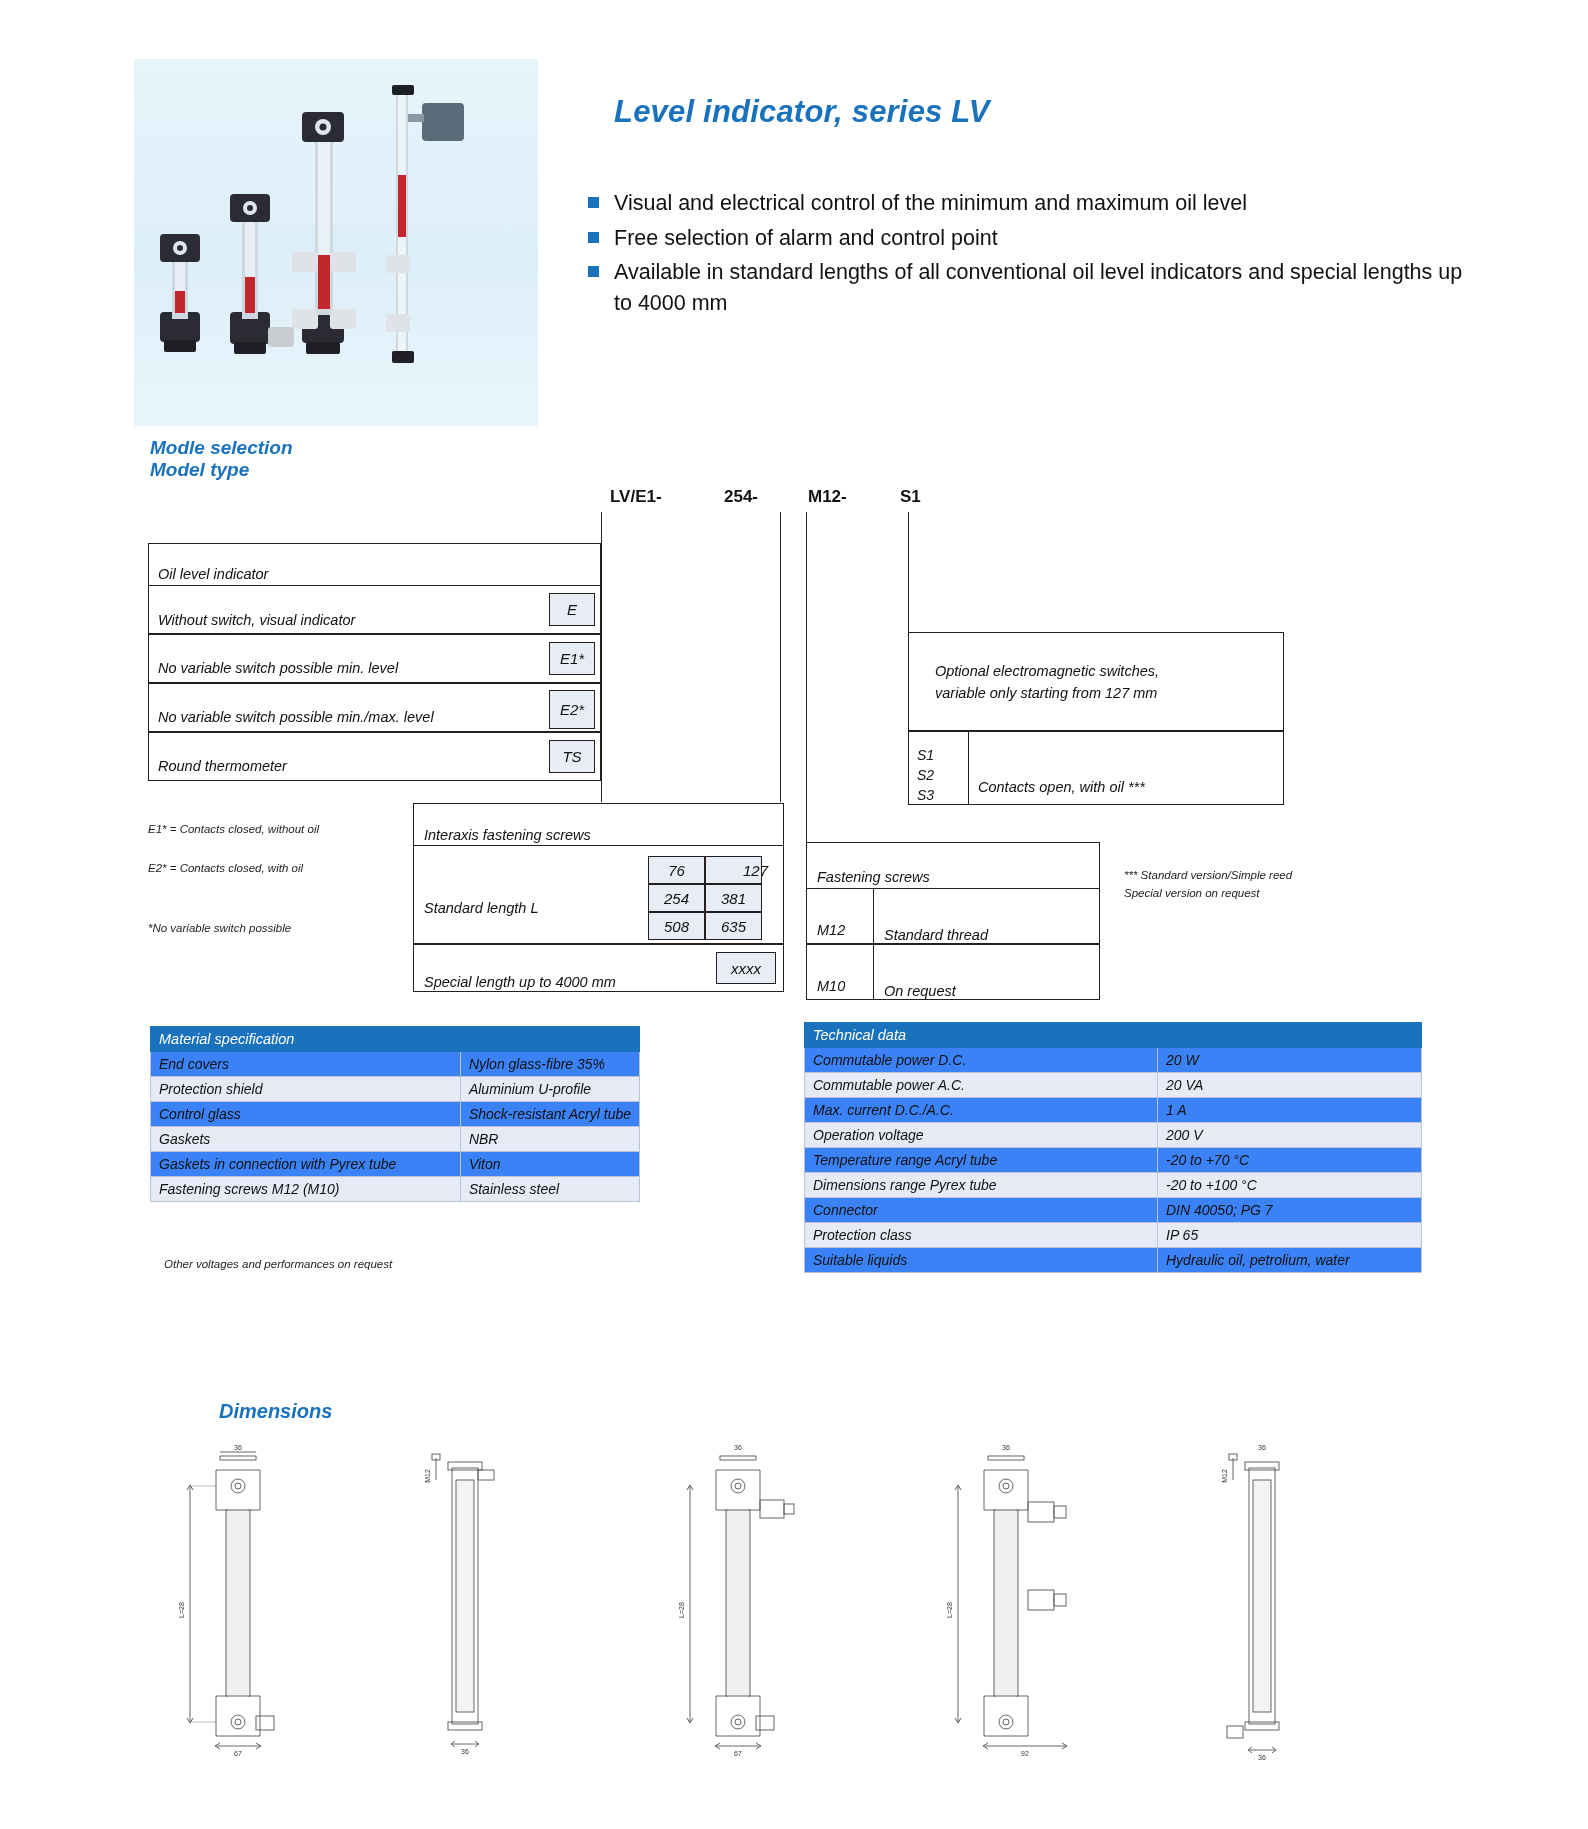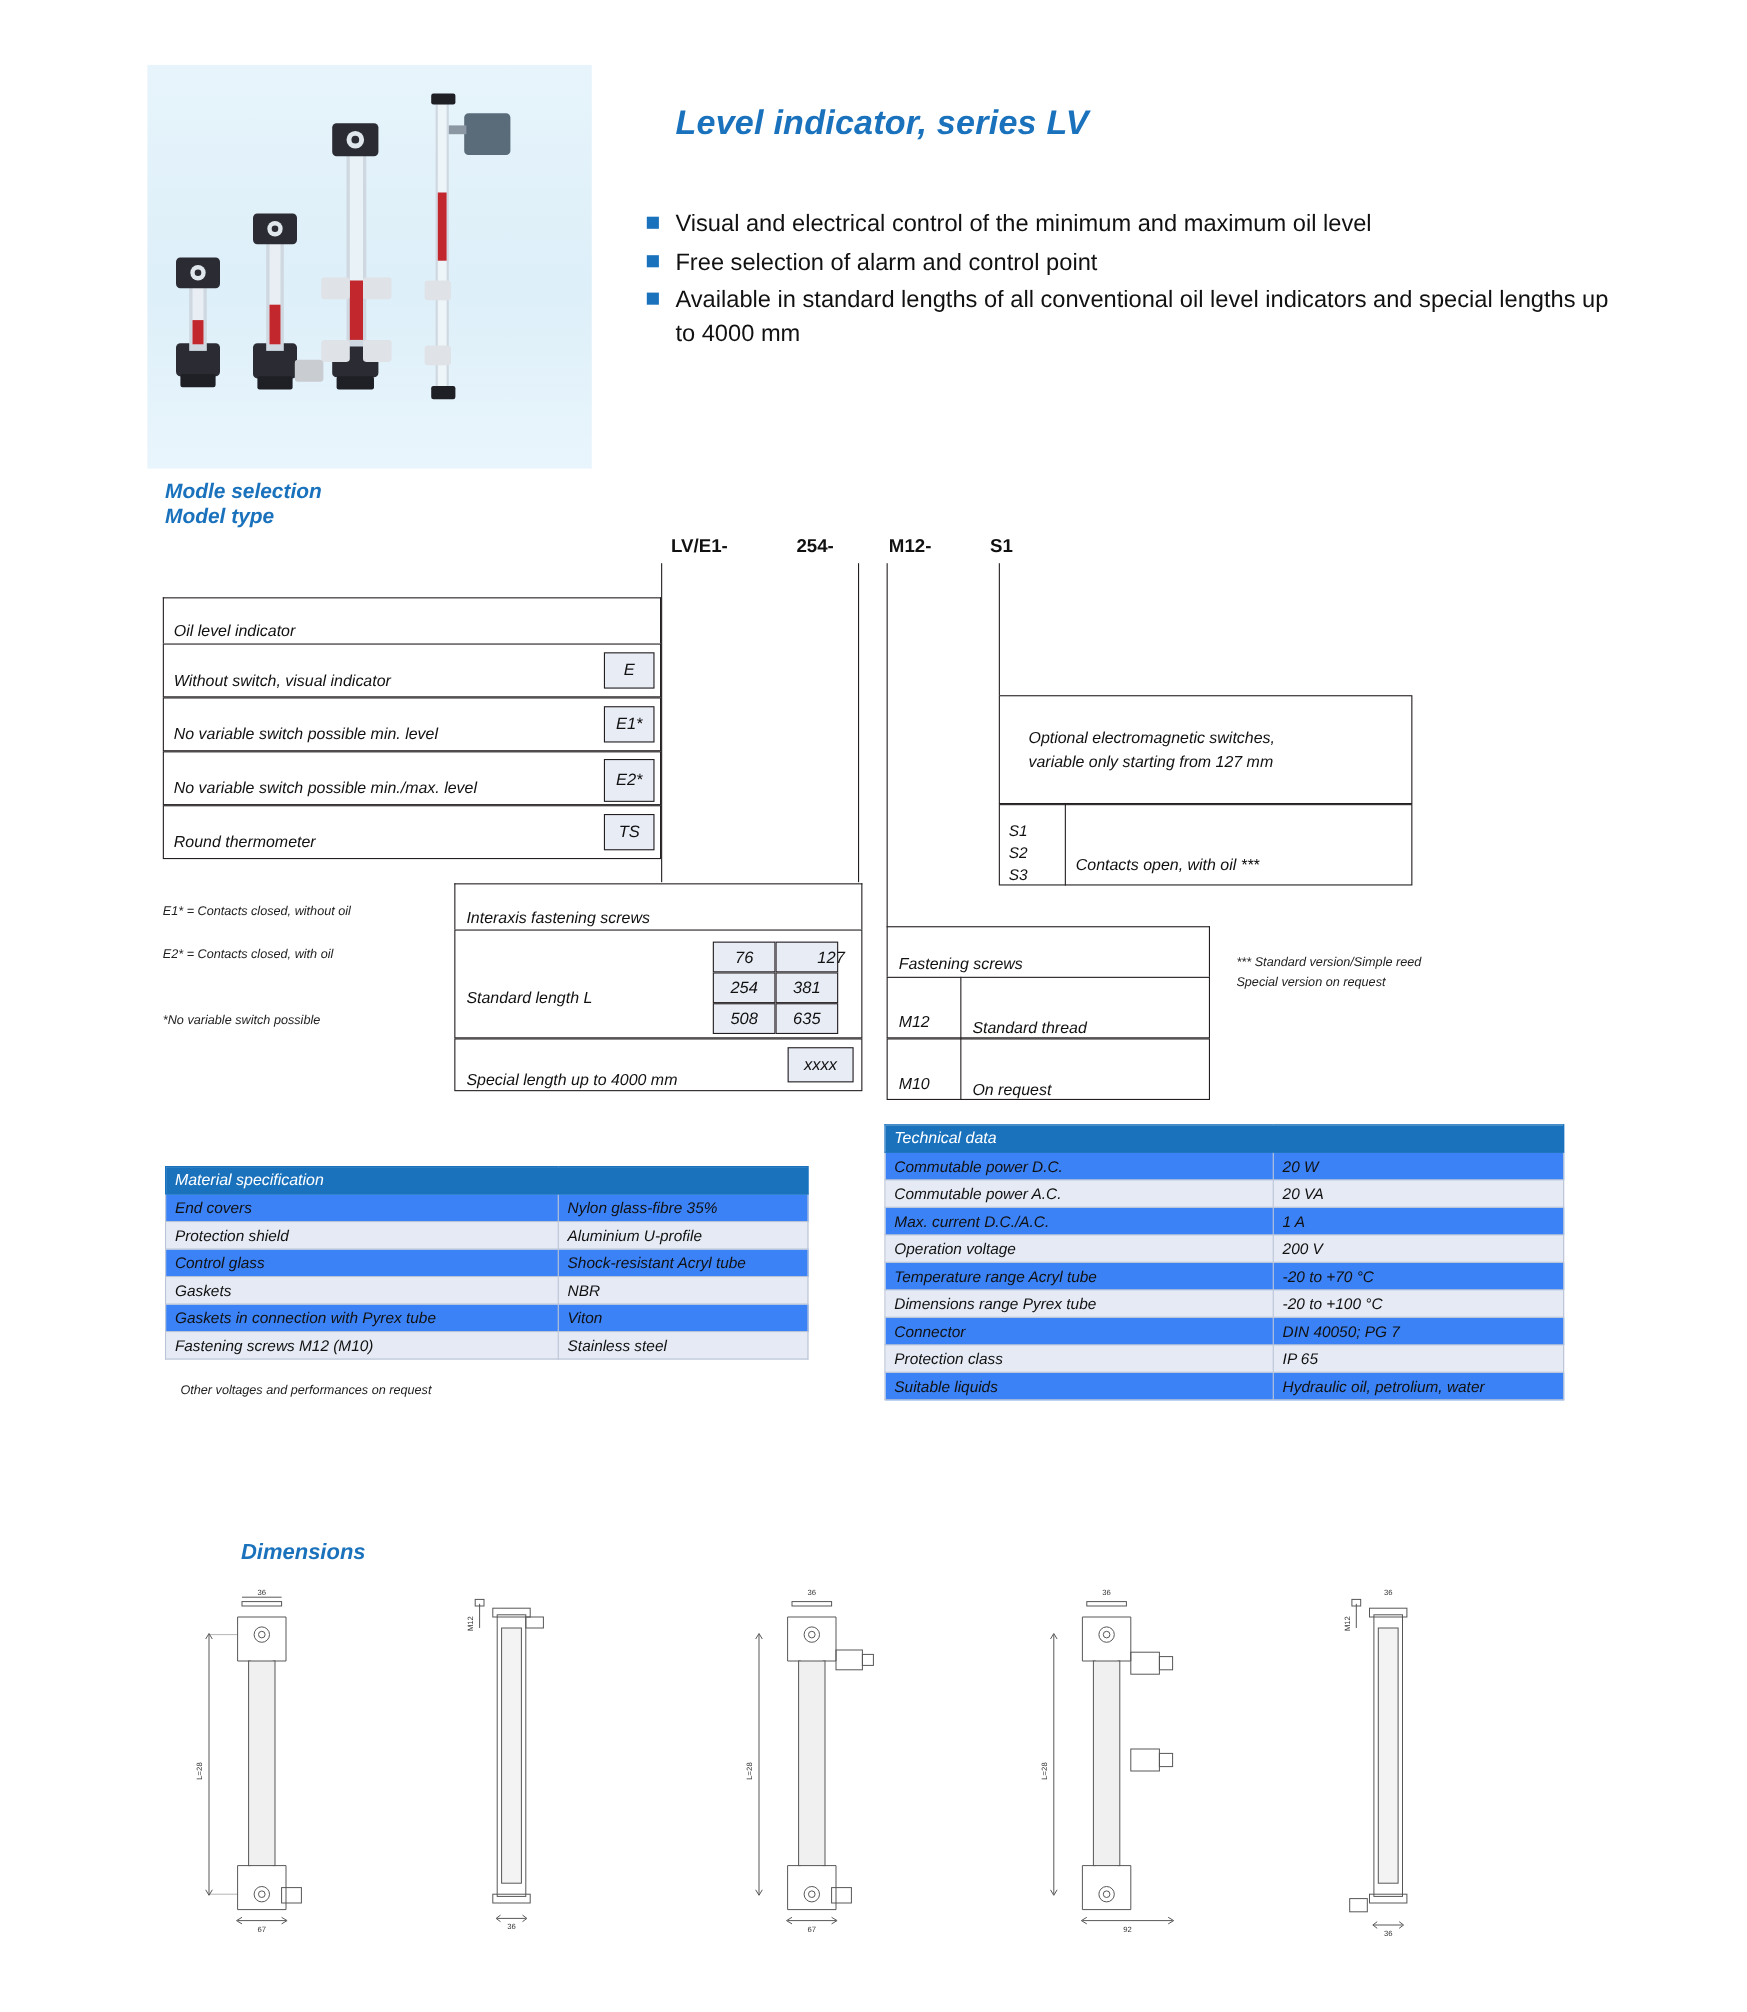--- a/index.html
+++ b/index.html
@@ -305,21 +305,21 @@
   <div class="box" style="left:908px; top:731px; width:376px; height:74px;"></div>
   <div class="vline" style="left:968px; top:731px; height:74px;"></div>
   <div class="cell-txt" style="left:917px; top:747px; font-size:14px;">S1</div>
   <div class="cell-txt" style="left:917px; top:767px; font-size:14px;">S2</div>
   <div class="cell-txt" style="left:917px; top:787px; font-size:14px;">S3</div>
   <div class="cell-txt" style="left:978px; top:779px;">Contacts open, with oil ***</div>
 
   <div class="note" style="left:1124px; top:866px; white-space:pre; line-height:1.6; text-align:left;">*** Standard version/Simple reed
 Special version on request</div>
 
-  <table class="spec-table" style="left:150px; top:1026px; width:585px;margin-top:34px;">
+  <table class="spec-table" style="left:150px; top:1026px; width:490px;">
     <thead>
       <tr>
           <th colspan="2">Material specification</th>
         </tr>
     </thead>
     <tbody>
       <tr class="norm">
         <td style="width:340px;">End covers</td>
         <td>Nylon glass-fibre 35%</td>
       </tr>

